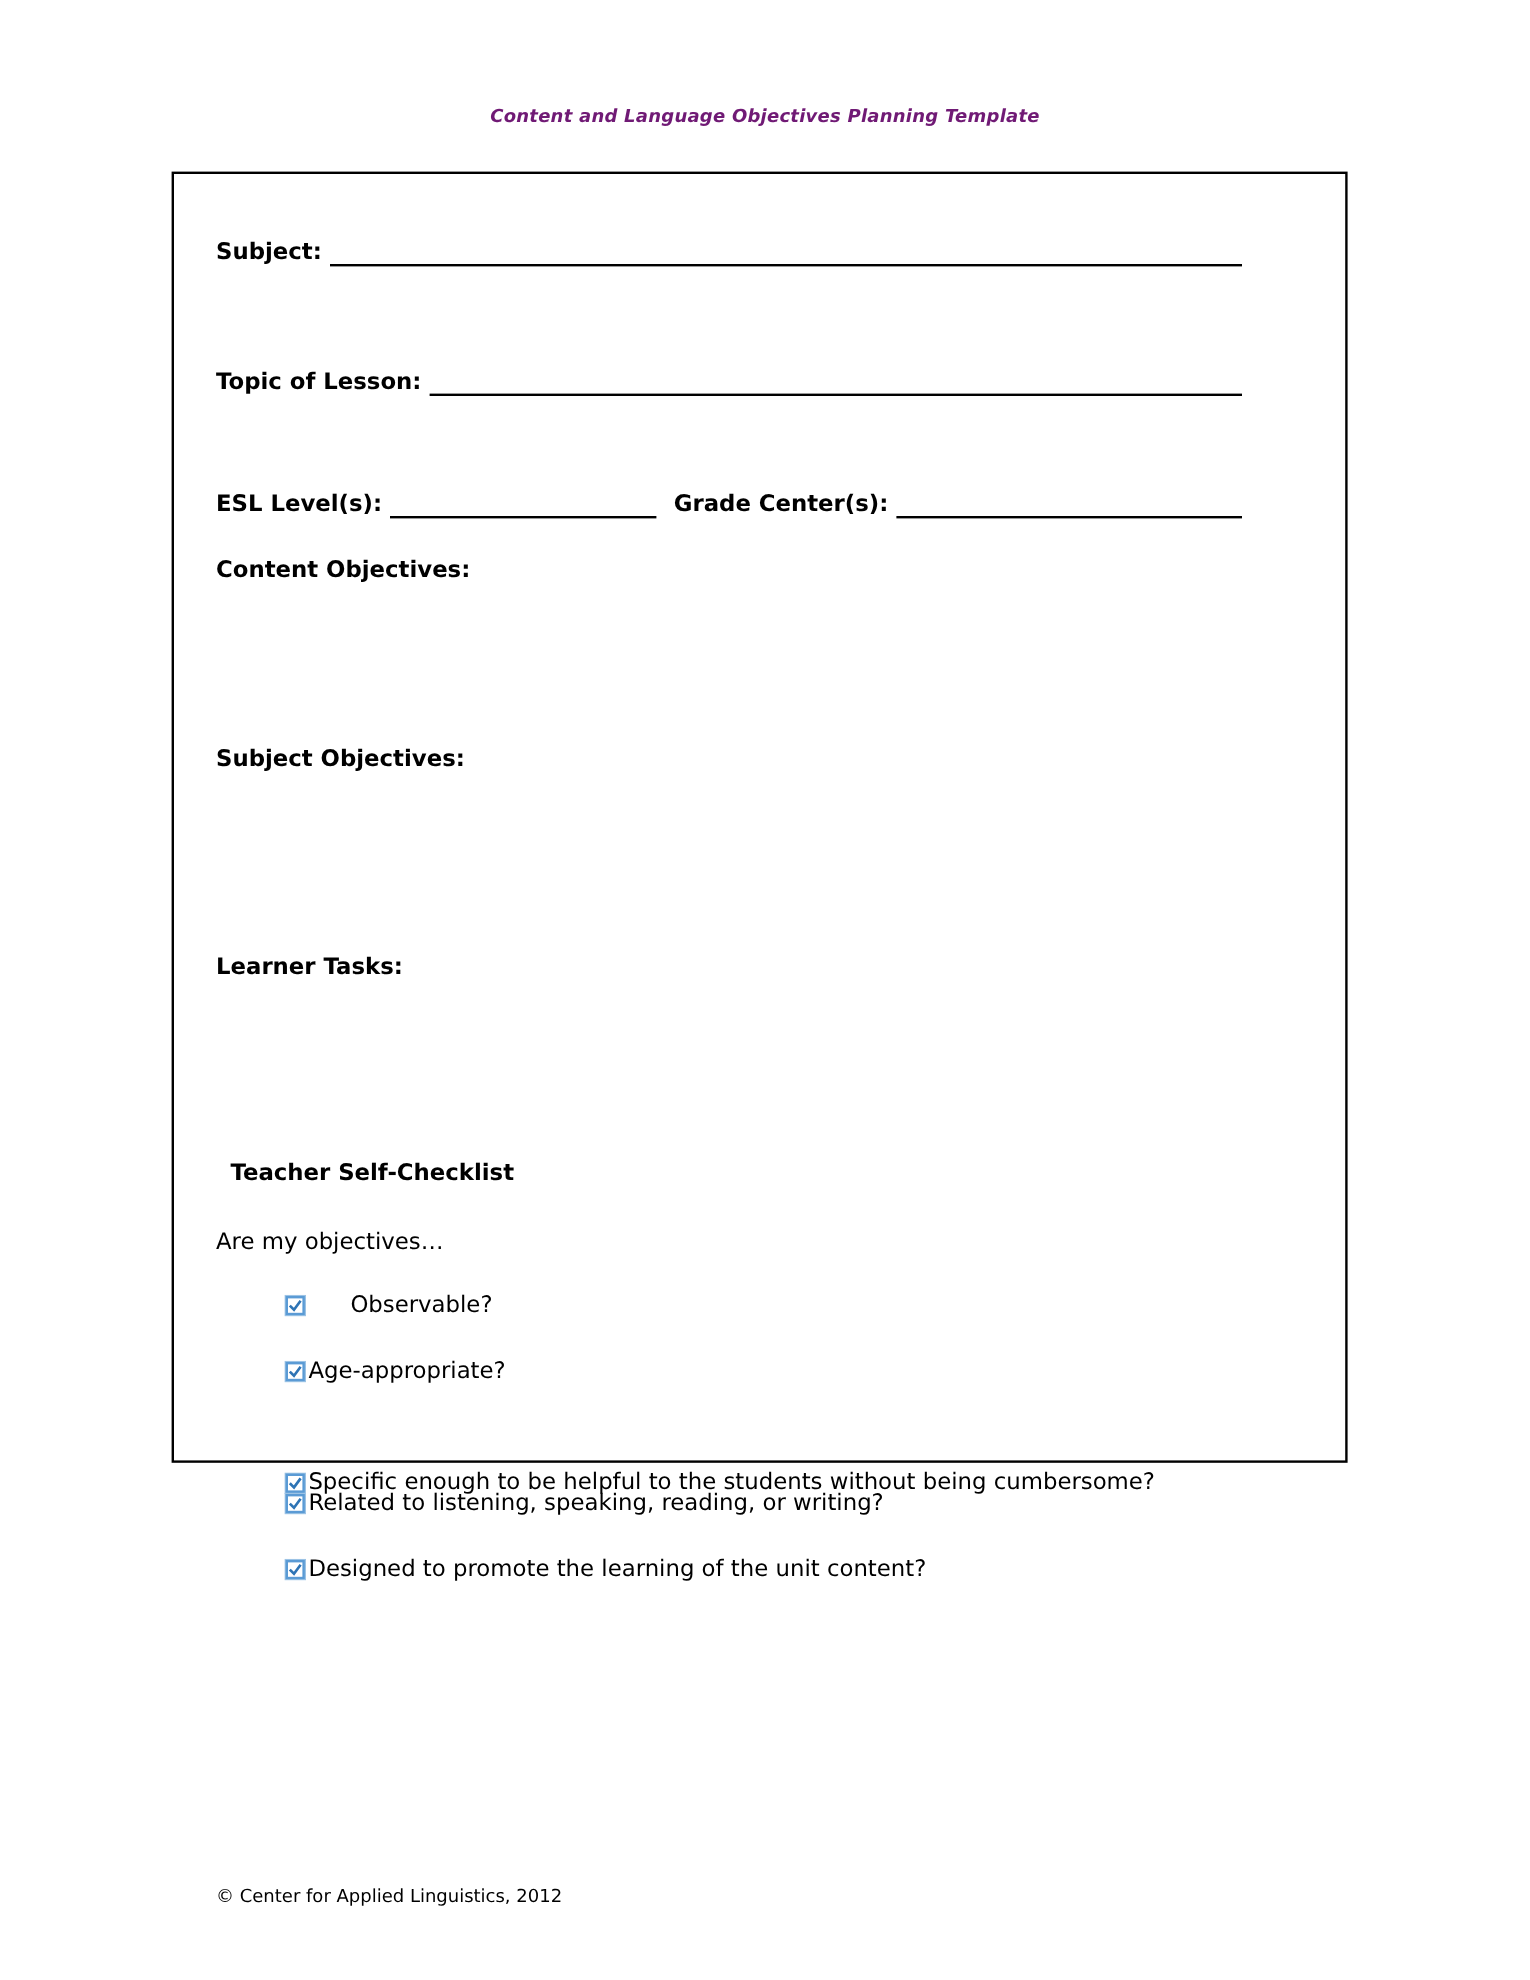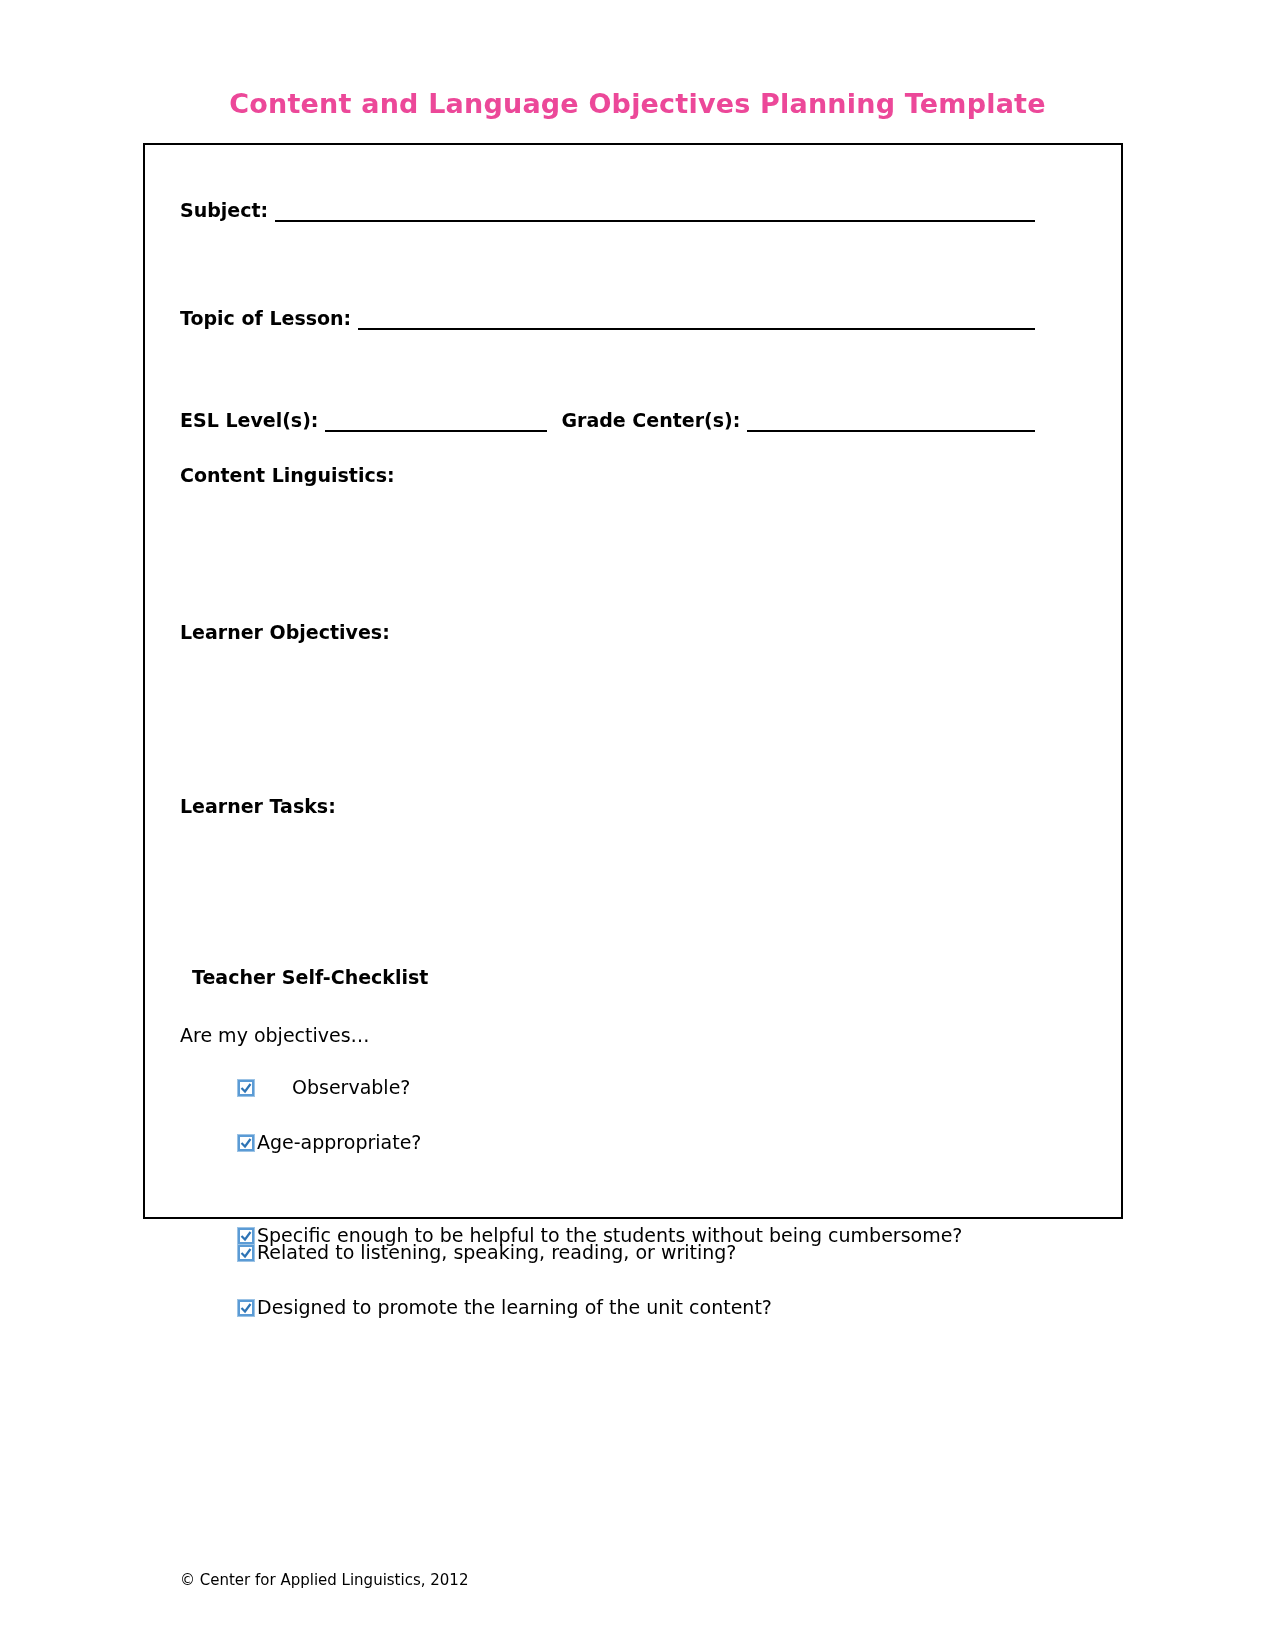--- a/index.html
+++ b/index.html
@@ -8,23 +8,24 @@
     position:relative;
     width:1275px; height:1650px;
     background:#ffffff;
     font-family:"DejaVu Sans", sans-serif;
     color:#000000;
     overflow:hidden;
   }
   .doc-title {
     position:absolute; top:88px; left:0; right:0;
     text-align:center;
-    font-size:27px; font-weight:bold;
-    color:#ec4899;
+    font-size:15px; font-weight:bold;
+    color:#701a75;
     letter-spacing:0.2px;
+    font-style:italic;
   }
   .form-box {
     position:absolute;
     left:143px; top:143px;
     width:980px; height:1076px;
     border:2px solid #000000;
     background:#ffffff;
   }
   .row { position:absolute; left:35px; right:86px; display:flex; align-items:flex-end; }
   .label { font-size:19px; font-weight:bold; white-space:nowrap; line-height:24px; }
@@ -75,22 +76,22 @@
     </div>
 
     <div class="row" style="top:263px;">
       <span class="label">ESL Level(s):</span>
       <span class="short-line"></span>
       <span class="gap"></span>
       <span class="label">Grade Center(s):</span>
       <span class="fill-line"></span>
     </div>
 
-    <div class="section-label" style="top:318px;">Content Linguistics:</div>
-    <div class="section-label" style="top:475px;">Learner Objectives:</div>
+    <div class="section-label" style="top:318px;">Content Objectives:</div>
+    <div class="section-label" style="top:475px;">Subject Objectives:</div>
     <div class="section-label" style="top:649px;">Learner Tasks:</div>
 
     <div class="section-label" style="top:820px;margin-left:12px;">Teacher Self-Checklist</div>
     <div class="plain-text" style="top:878px;">Are my objectives…</div>
 
     <div class="check-item" style="top:930px;gap:35px;">
       <svg class="checkbox-icon" width="18" height="18" viewBox="0 0 18 18">
         <rect x="0.5" y="0.5" width="17" height="17" fill="#5B9BD5" stroke="#9CC3E5"></rect>
         <rect x="3" y="3" width="12" height="12" fill="#ffffff"></rect>
         <path d="M4.5 9 L8 12.5 L13.5 5" stroke="#2E74B5" stroke-width="2.2" fill="none"></path>

